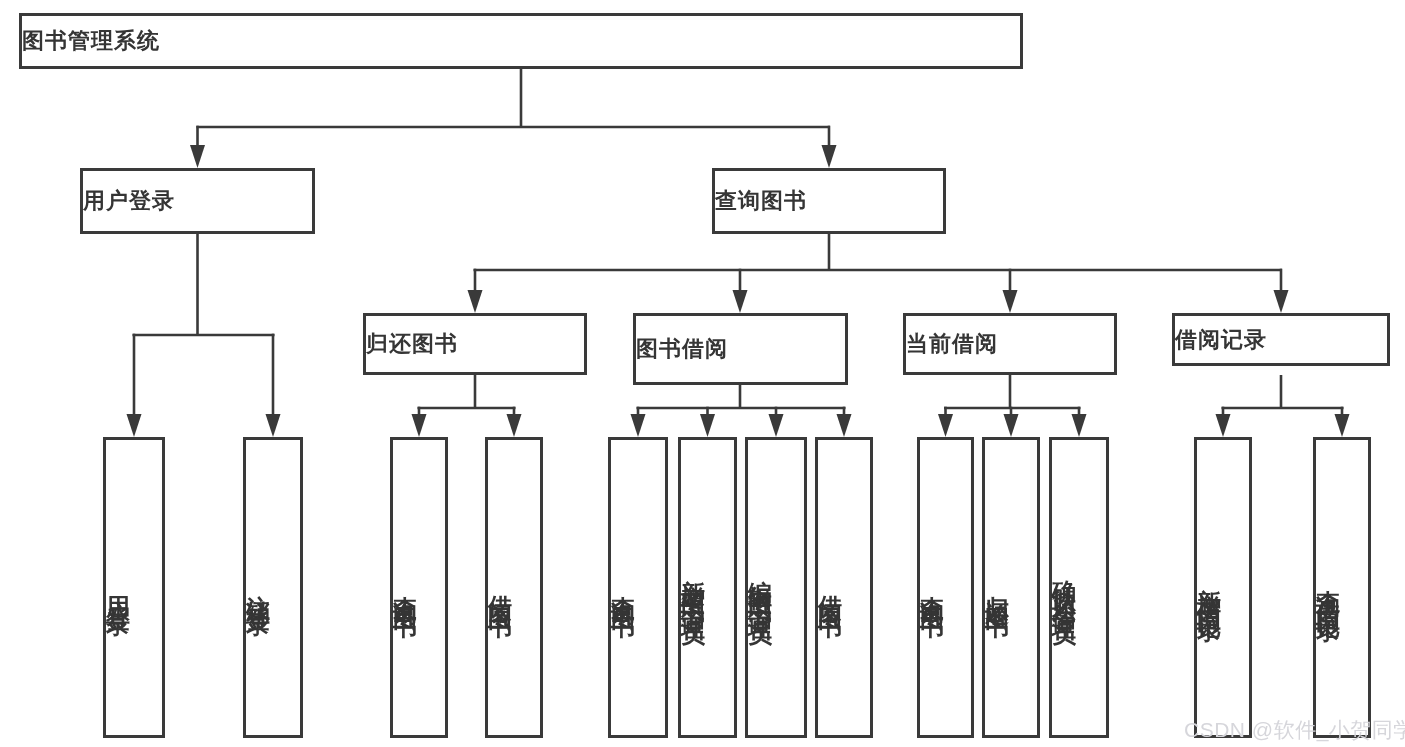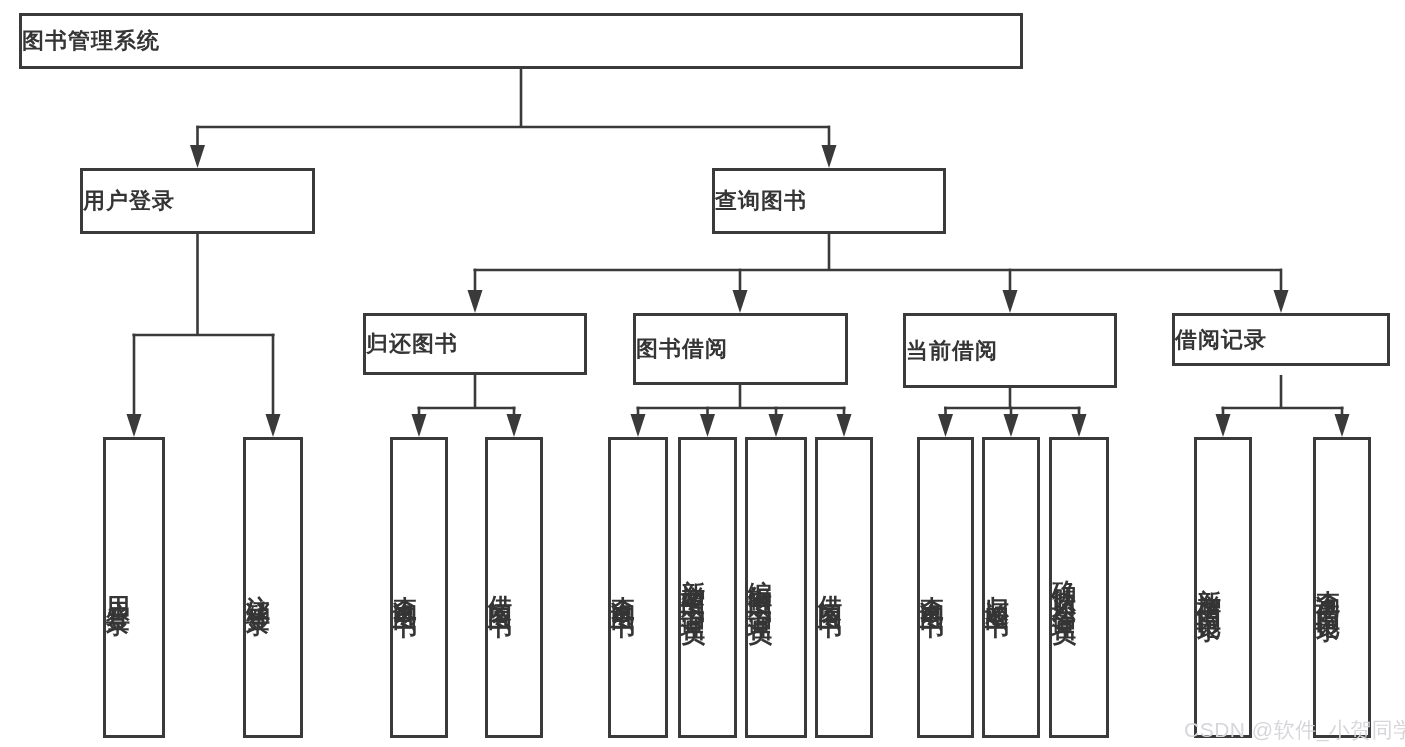--- a/index.html
+++ b/index.html
@@ -119,21 +119,21 @@
   <div class="node" style="left:712px;top:168px;width:234px;height:66px">
     <span class="lbl">查询图书</span>
   </div>
 
   <div class="node" style="left:363px;top:313px;width:224px;height:62px">
     <span class="lbl">归还图书</span>
   </div>
   <div class="node" style="left:633px;top:313px;width:215px;height:72px">
     <span class="lbl">图书借阅</span>
   </div>
-  <div class="node" style="left:903px;top:313px;width:214px;height:75px">
+  <div class="node" style="left:903px;top:313px;width:214px;height:62px">
     <span class="lbl">当前借阅</span>
   </div>
   <div class="node" style="left:1172px;top:313px;width:218px;height:53px">
     <span class="lbl">借阅记录</span>
   </div>
 
   <div class="node vert" style="left:103px;top:437px;width:62px;height:301px">
     <span class="lbl">用户登录</span>
   </div>
   <div class="node vert" style="left:243px;top:437px;width:60px;height:301px">

